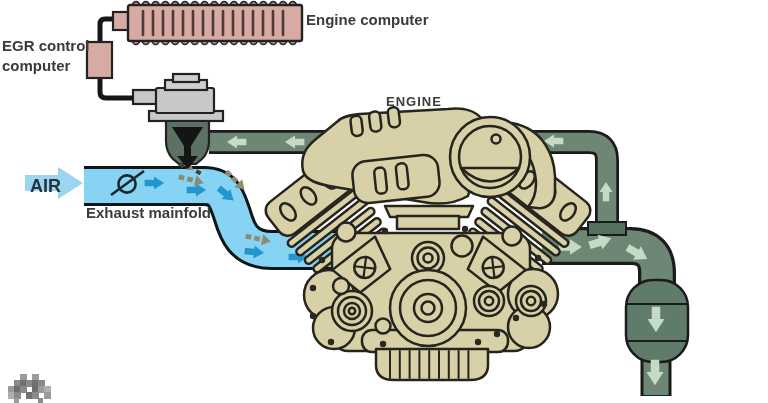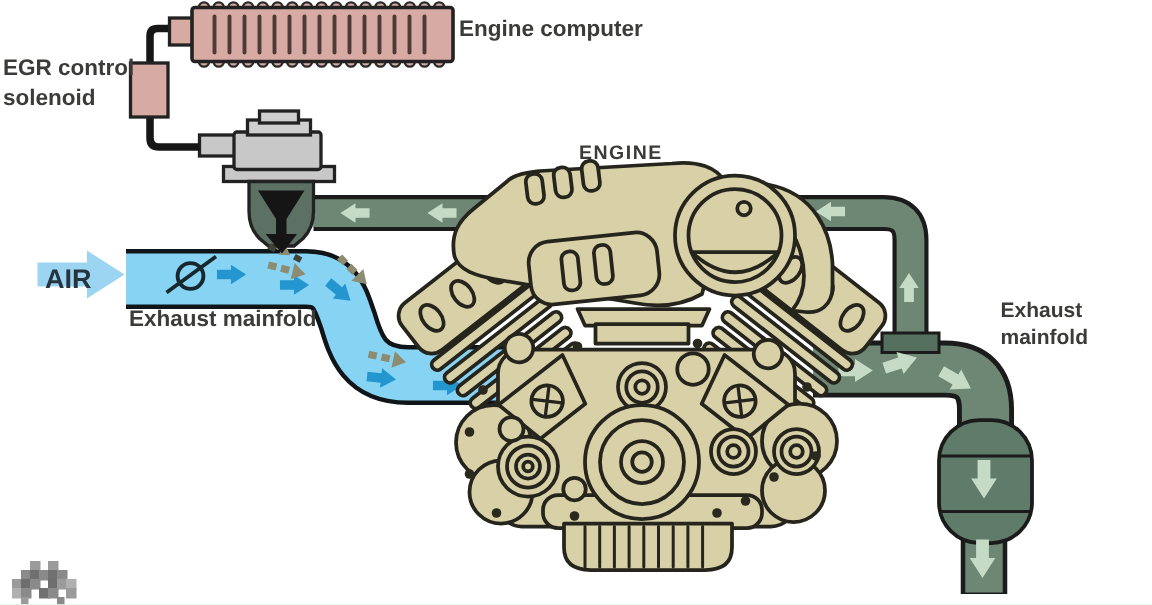--- a/index.html
+++ b/index.html
@@ -1,17 +1,17 @@
 <!DOCTYPE html>
 <html><head>
 <meta charset="utf-8">
 <style>
   html,body{margin:0;padding:0;background:#ffffff;}
   .stage{
-    position:relative;width:768px;height:403px;background:#86efac;overflow:hidden;
+    position:relative;width:768px;height:403px;background:#eab308;overflow:hidden;
     font-family:"Liberation Sans",sans-serif;
   }
   .stage svg{position:absolute;left:0;top:0;}
   .label{
     position:absolute;color:#3b3b39;font-weight:700;font-size:15px;
     line-height:1.3;white-space:pre-line;pointer-events:none;
   }
   .label.engine-computer{left:306px;top:10px;}
   .label.egr-solenoid{left:2px;top:36px;}
   .label.egr-valve{left:219px;top:88px;}
@@ -308,20 +308,18 @@
         <rect x="26" y="392" width="7" height="7" fill="#707070"></rect>
         <rect x="32" y="392" width="7" height="7" fill="#8a8a8a"></rect>
         <rect x="44" y="392" width="7" height="7" fill="#9b9b9b"></rect>
     <rect x="14" y="398" width="5" height="5" fill="#9b9b9b"></rect>
         <rect x="38" y="398" width="5" height="5" fill="#8a8a8a"></rect>
   </g>
 </svg>
 
 <div class="label engine-computer">Engine computer</div>
 <div class="label egr-solenoid">EGR control
-solenoid</div>
+computer</div>
 <div class="label engine">ENGINE</div>
 <div class="label air">AIR</div>
 <div class="label intake">Exhaust mainfold</div>
-<div class="label exhaust">Exhaust
-mainfold</div>
 
 </div>
 
 </body></html>

